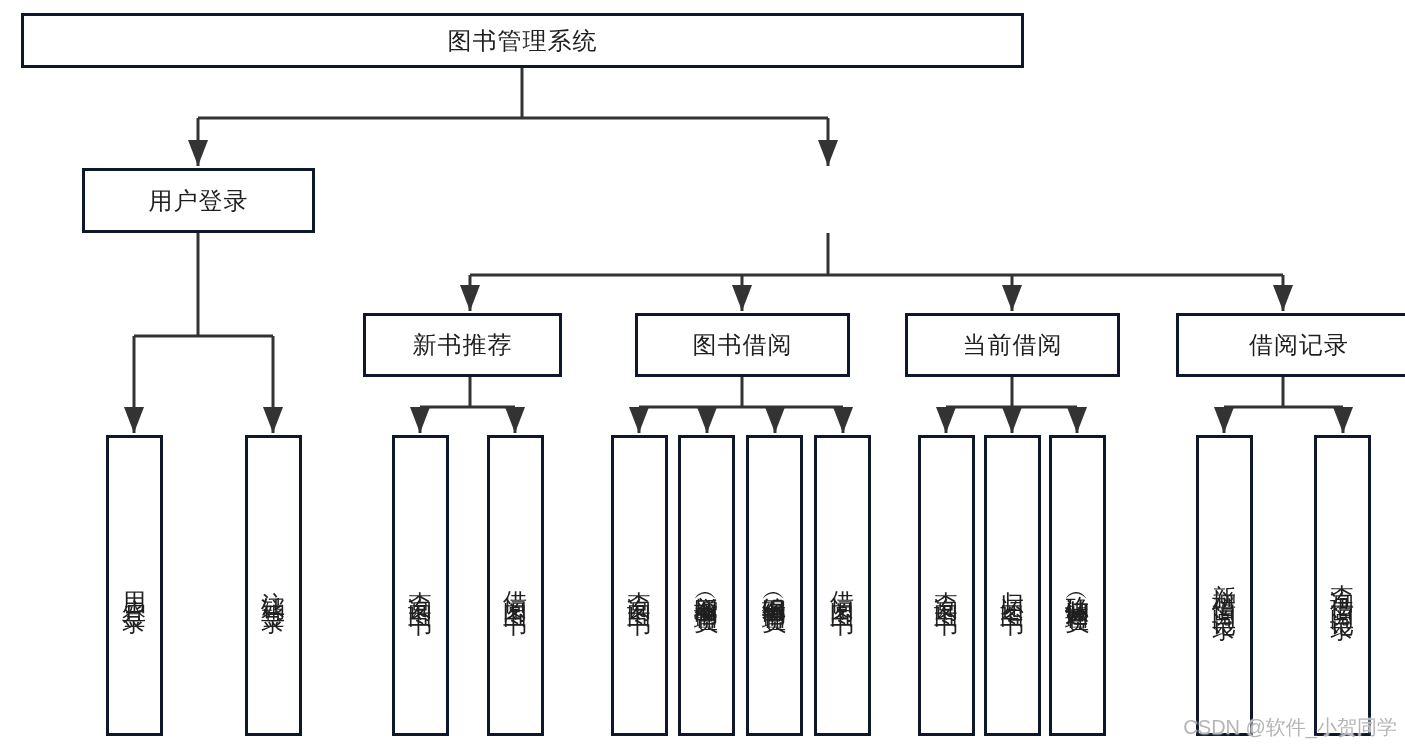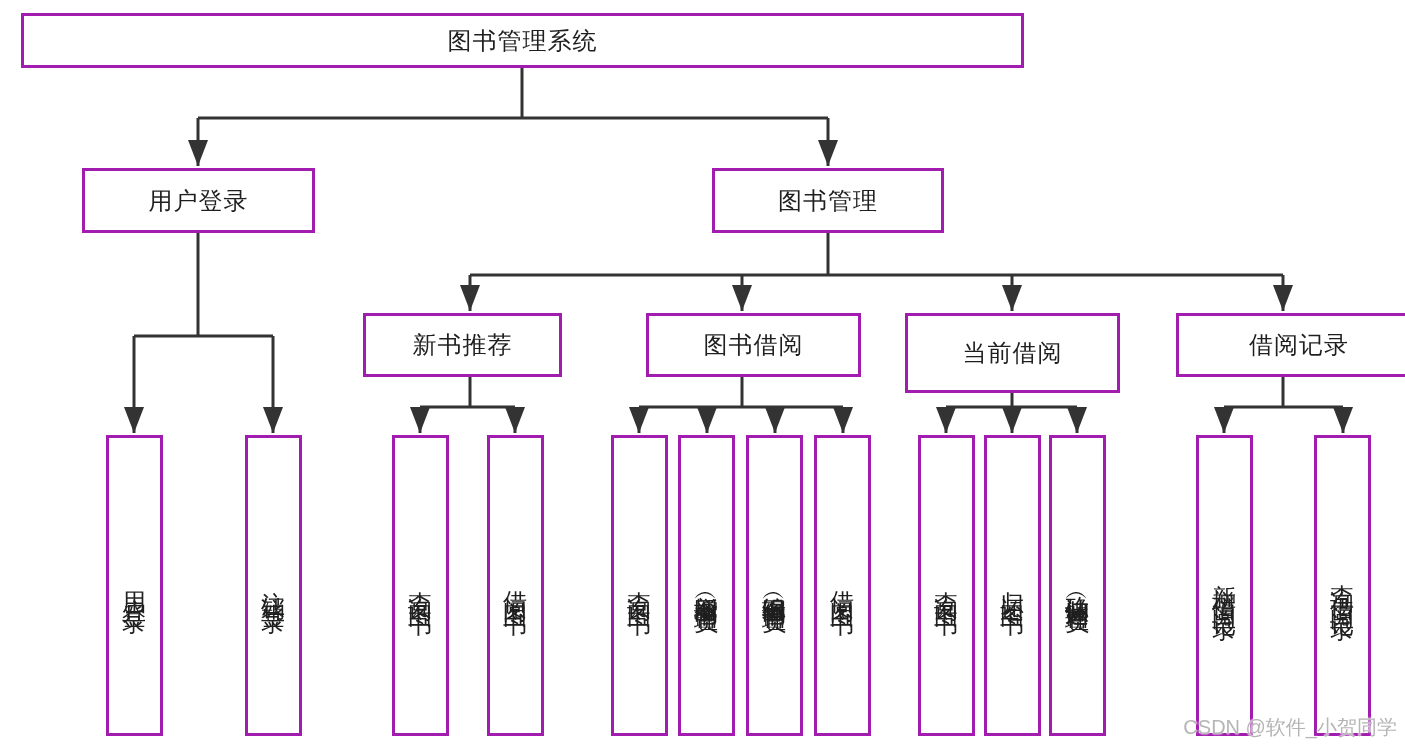--- a/index.html
+++ b/index.html
@@ -3,21 +3,21 @@
 <meta charset="utf-8">
 <style>
   html,body{margin:0;padding:0;background:#ffffff;}
   .canvas{
     position:relative;width:1405px;height:747px;background:#ffffff;overflow:hidden;
     font-family:"Liberation Sans","DejaVu Sans",sans-serif;color:#1f1f1f;
   }
   svg.connectors{position:absolute;left:0;top:0;width:1405px;height:747px;z-index:1;}
   .box{
     position:absolute;box-sizing:border-box;background:#ffffff;
-    border:3px solid #a21caf;display:flex;align-items:center;justify-content:center;
+    border:3px solid #0f172a;display:flex;align-items:center;justify-content:center;
     z-index:2;
   }
   .hlabel{font-size:24px;letter-spacing:1px;white-space:nowrap;color:#1f1f1f;}
   .vlabel{
     font-size:24px;line-height:1.05;color:#1f1f1f;white-space:nowrap;
     writing-mode:vertical-rl;text-orientation:mixed;letter-spacing:7px;
   }
   .vlabel.tight{letter-spacing:2px;}
   .watermark{
     position:absolute;right:8px;bottom:6px;z-index:10;
@@ -80,31 +80,28 @@
     </g>
   </svg>
 
   <div class="box" style="left:21px;top:13px;width:1003px;height:55px;">
     <span class="hlabel">图书管理系统</span>
   </div>
 
   <div class="box" style="left:82px;top:168px;width:233px;height:65px;">
     <span class="hlabel">用户登录</span>
   </div>
-  <div class="box" style="left:712px;top:168px;width:232px;height:65px;">
-    <span class="hlabel">图书管理</span>
-  </div>
 
   <div class="box" style="left:363px;top:313px;width:199px;height:64px;">
     <span class="hlabel">新书推荐</span>
   </div>
-  <div class="box" style="left:635px;top:313px;width:215px;height:64px;margin-left:11px;">
+  <div class="box" style="left:635px;top:313px;width:215px;height:64px;">
     <span class="hlabel">图书借阅</span>
   </div>
-  <div class="box" style="left:905px;top:313px;width:215px;height:80px;">
+  <div class="box" style="left:905px;top:313px;width:215px;height:64px;">
     <span class="hlabel">当前借阅</span>
   </div>
   <div class="box" style="left:1176px;top:313px;width:246px;height:64px;text-align:center;">
     <span class="hlabel">借阅记录</span>
   </div>
 
   <div class="box" style="left:106px;top:435px;width:57px;height:301px;">
     <span class="vlabel">用户登录</span>
   </div>
   <div class="box" style="left:245px;top:435px;width:57px;height:301px;">

